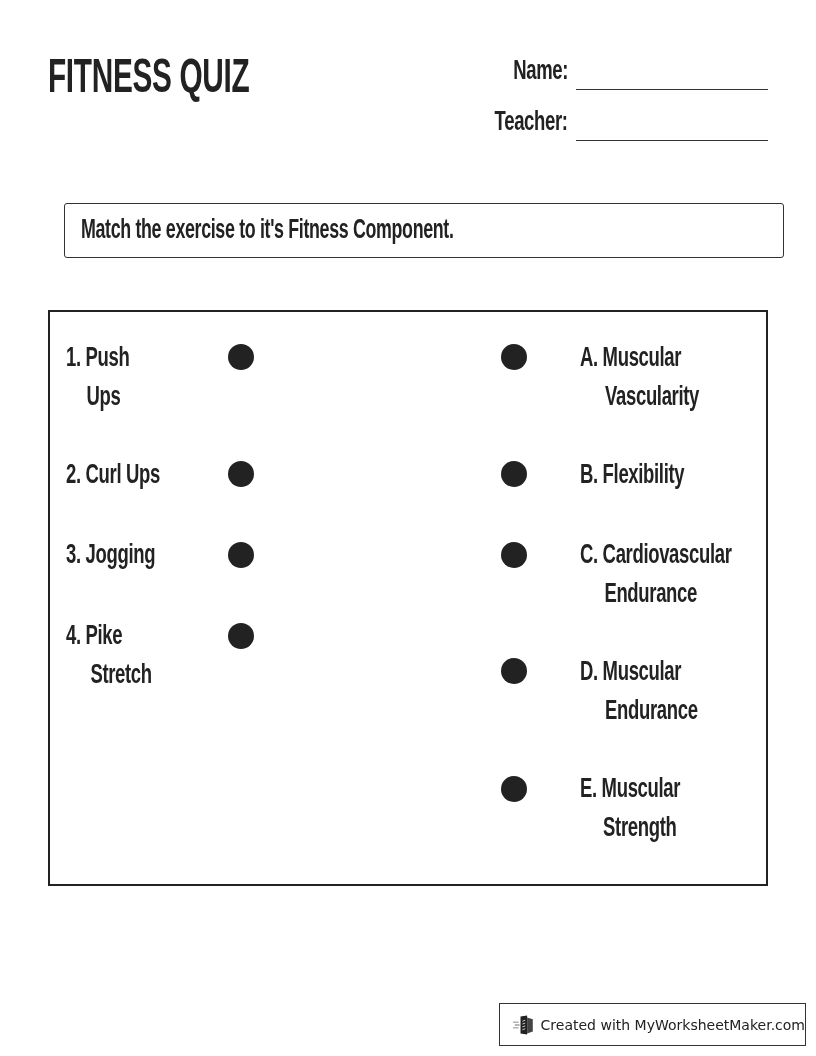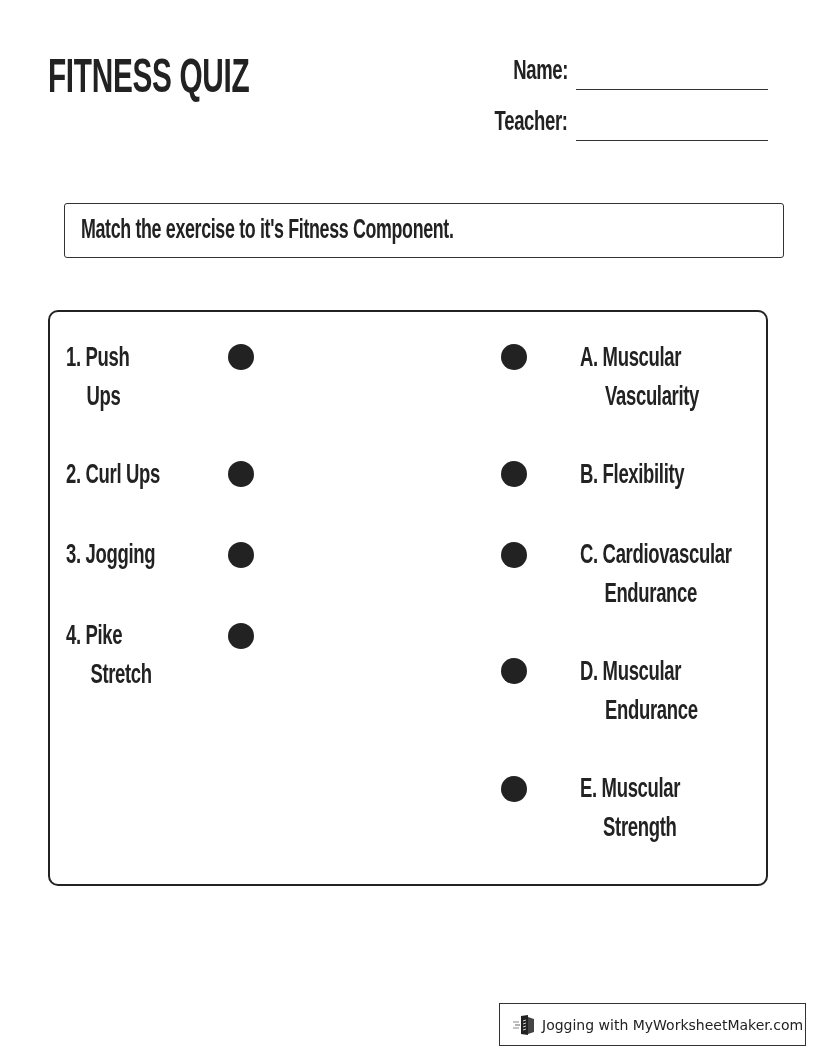--- a/index.html
+++ b/index.html
@@ -72,21 +72,21 @@
     }
 
     
     .match-box {
       position: absolute;
       left: 48px;
       top: 310px;
       width: 720px;
       height: 576px;
       border: 2px solid #222;
-      border-radius: 10px;
+      border-radius: 0;
     }
     .item {
       position: absolute;
       font-size: 28px;
       line-height: 39px;
       transform: scaleX(0.66);
       color: #222;
     }
     .item .line2 { display: block; }
     .left-item { left: 16px; }
@@ -195,14 +195,14 @@
     <line x1="1" y1="9" x2="7" y2="9" stroke="#888" stroke-width="1"></line>
     <line x1="3" y1="12" x2="8" y2="12" stroke="#666" stroke-width="1"></line>
     <line x1="1" y1="15" x2="7" y2="15" stroke="#888" stroke-width="1"></line>
     <path d="M9 3 L16 2 L16 22 L9 21 Z" fill="#222"></path>
     <path d="M16 4 L22 6 L22 19 L16 21 Z" fill="#444"></path>
     <line x1="11" y1="8" x2="14" y2="7" stroke="#fff" stroke-width="0.8"></line>
     <line x1="11" y1="11" x2="14" y2="10" stroke="#fff" stroke-width="0.8"></line>
     <line x1="11" y1="14" x2="14" y2="13" stroke="#fff" stroke-width="0.8"></line>
     <line x1="11" y1="17" x2="14" y2="16" stroke="#fff" stroke-width="0.8"></line>
   </svg>
-  <span class="footer-text">Jogging with MyWorksheetMaker.com</span>
+  <span class="footer-text">Created with MyWorksheetMaker.com</span>
 </div>
 
 </body></html>

